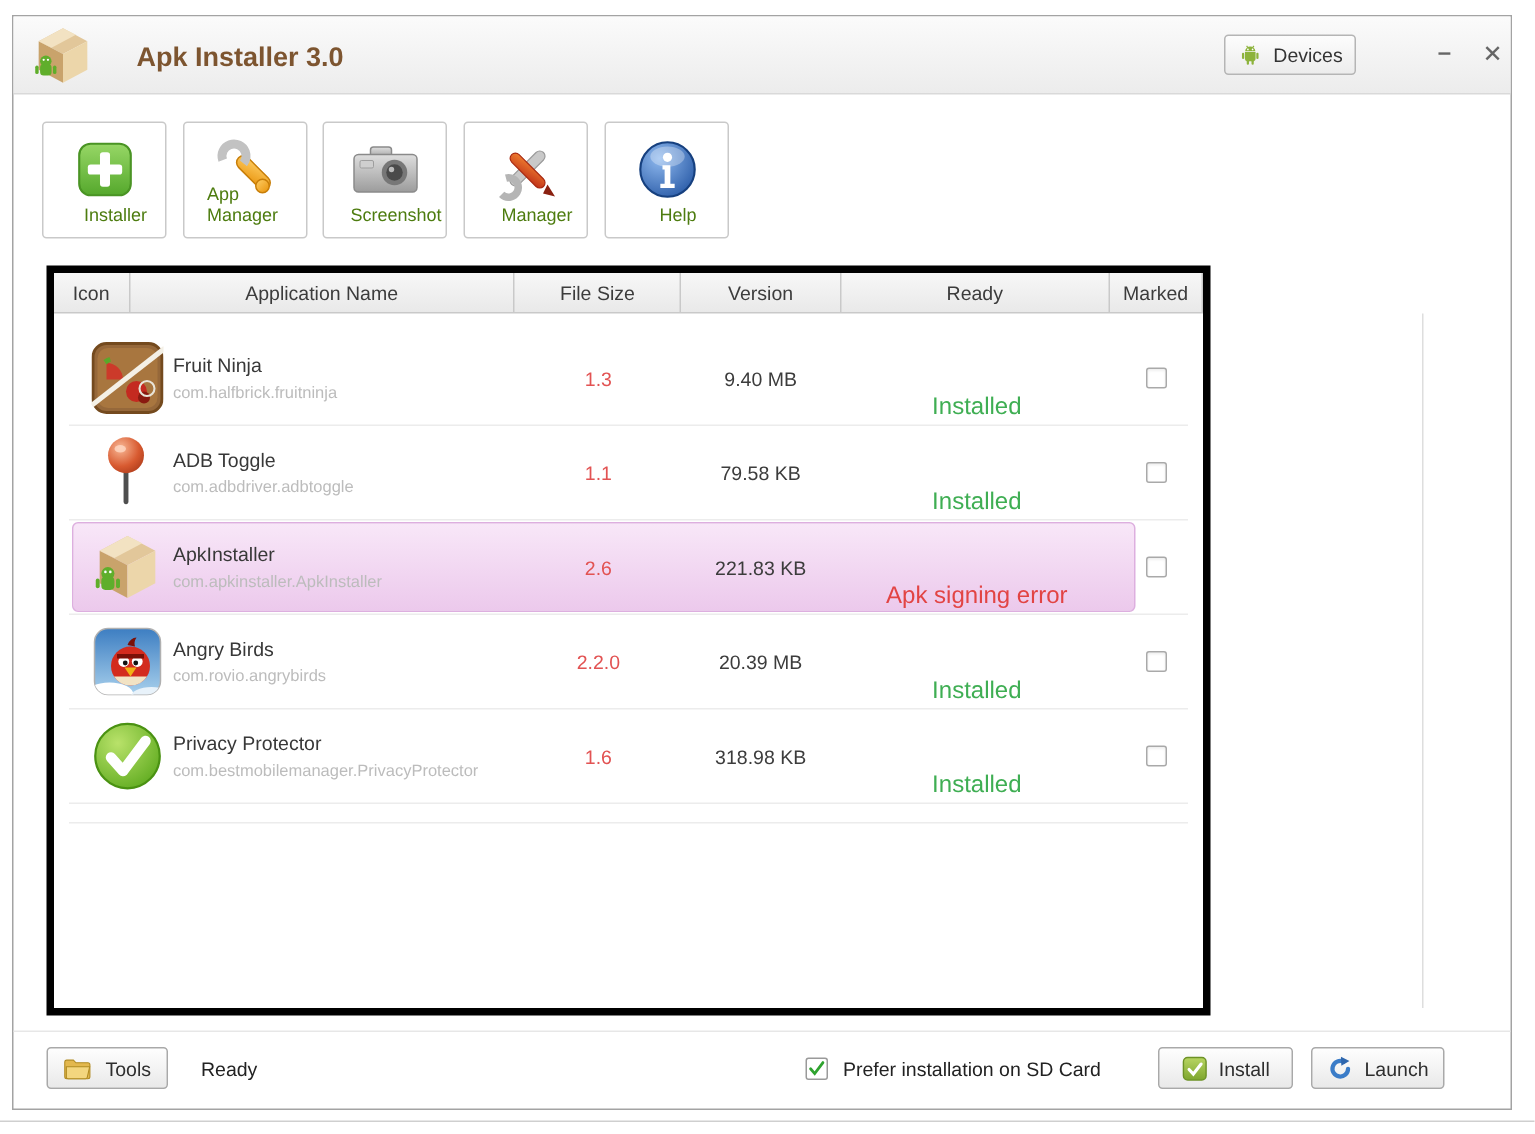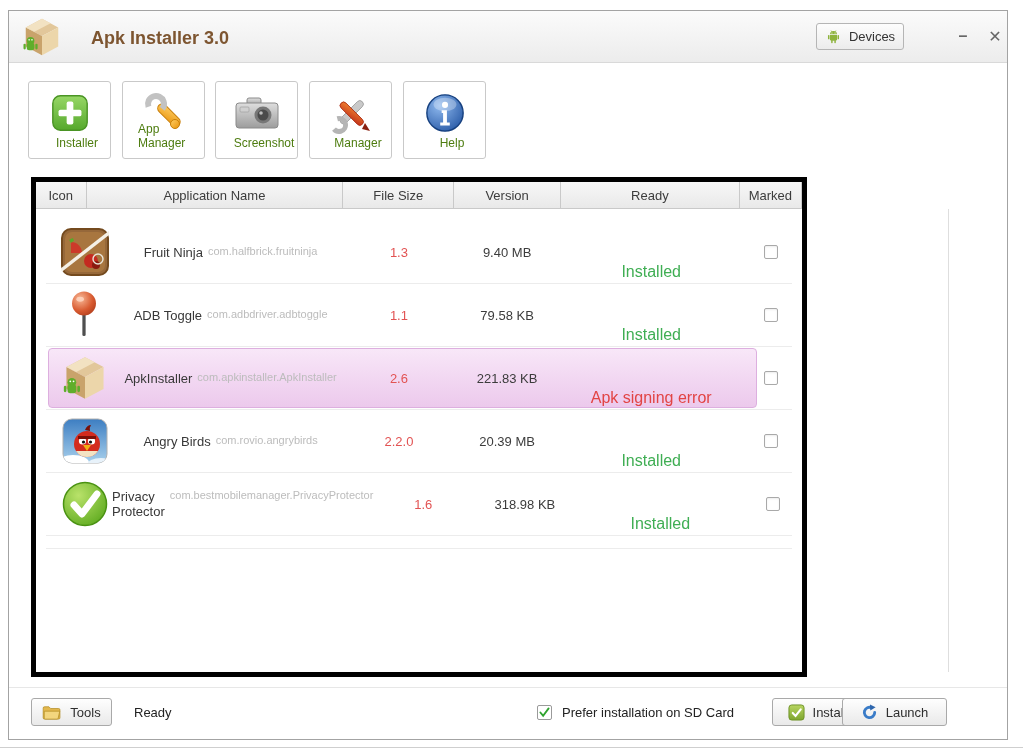--- a/index.html
+++ b/index.html
@@ -44,42 +44,42 @@
   .th-icon{width:60px;} .th-name{width:306px;} .th-version{width:127px;}
   .th-size{width:132px;} .th-status{width:213px;} .th-marked{width:74px;} .th-filler{flex:1;}
   .gutter-line { position:absolute; left:912px; top:27px; bottom:0; width:0; border-left:1px solid #dedede; }
 
   .tbody { position:relative; padding-top:12px; }
   .row { position:relative; display:flex; height:62px; align-items:center; }
   .row.selected::before { content:""; position:absolute; left:12px; right:45px; top:1px; bottom:1px;
         background:linear-gradient(#f8e7f8,#ecc9ec); border:1px solid #ddafdf; border-radius:4px; }
   .row > div { position:relative; }
   .c-icon { width:90px; display:flex; align-items:center; padding-left:25px; }
-  .c-name { width:276px; display:flex; flex-direction:row; justify-content:center; gap:5px; }
+  .c-name { width:276px; display:flex; flex-direction:column; justify-content:center; gap:5px; }
   .c-version { width:127px; text-align:center; font-size:13px; color:#e25353; }
   .c-size { width:132px; text-align:center; font-size:13px; color:#3c3c3c; }
   .c-status { width:213px; text-align:center; font-size:16px;margin-top:40px; }
   .c-status.ok { color:#3fae53; }
   .c-status.err { color:#e24444; }
   .c-marked { width:74px; display:flex; justify-content:center; }
   .app-name { font-size:13px; color:#383838; }
   .app-pkg { font-size:11px; color:#bcbcbc; }
   .rowsep { height:1px; background:#ececec; margin:0 10px; }
   .rowstub { height:12px; }
   .checkbox { width:14px; height:14px; background:#fff; border:1px solid #a9a9a9; border-radius:2px;
               box-shadow:inset 0 1px 2px rgba(0,0,0,.08); cursor:pointer; }
 
   
   .footer-sep { position:absolute; left:0; top:676px; width:100%; height:1px; background:#e7e7e7; }
   .f-btn { position:absolute; top:687px; height:28px; background:linear-gradient(#fefefe,#e9e9e9);
            border:1px solid #a9a9a9; border-radius:3px; display:flex; align-items:center;
            justify-content:center; gap:8px; font-size:13px; color:#2e2e2e; cursor:pointer; }
   .tools-btn { left:22px; width:81px; }
   .install-btn { left:763px; width:90px; }
-  .launch-btn { left:833px; width:105px; }
+  .launch-btn { left:865px; width:89px; }
   .ready-text { position:absolute; left:125px; top:694px; font-size:13px; color:#222; }
   .sd-check { position:absolute; left:528px; top:694px; width:15px; height:15px; background:#fff;
               border:1px solid #9a9a9a; border-radius:2px; display:flex; align-items:center;
               justify-content:center; cursor:pointer; }
   .sd-label { position:absolute; left:553px; top:694px; font-size:13px; color:#222; }
 
   svg { display:block; }
 </style>
 </head>
 <body>

